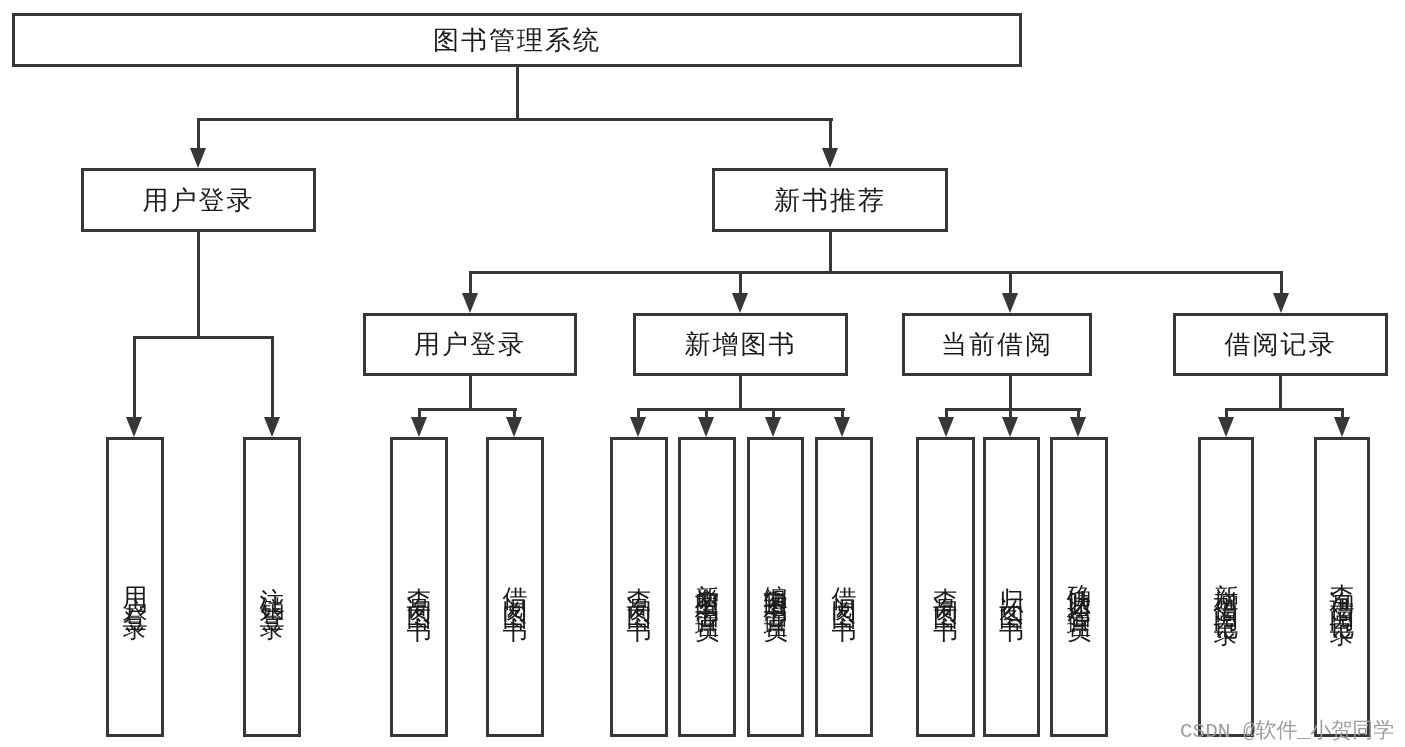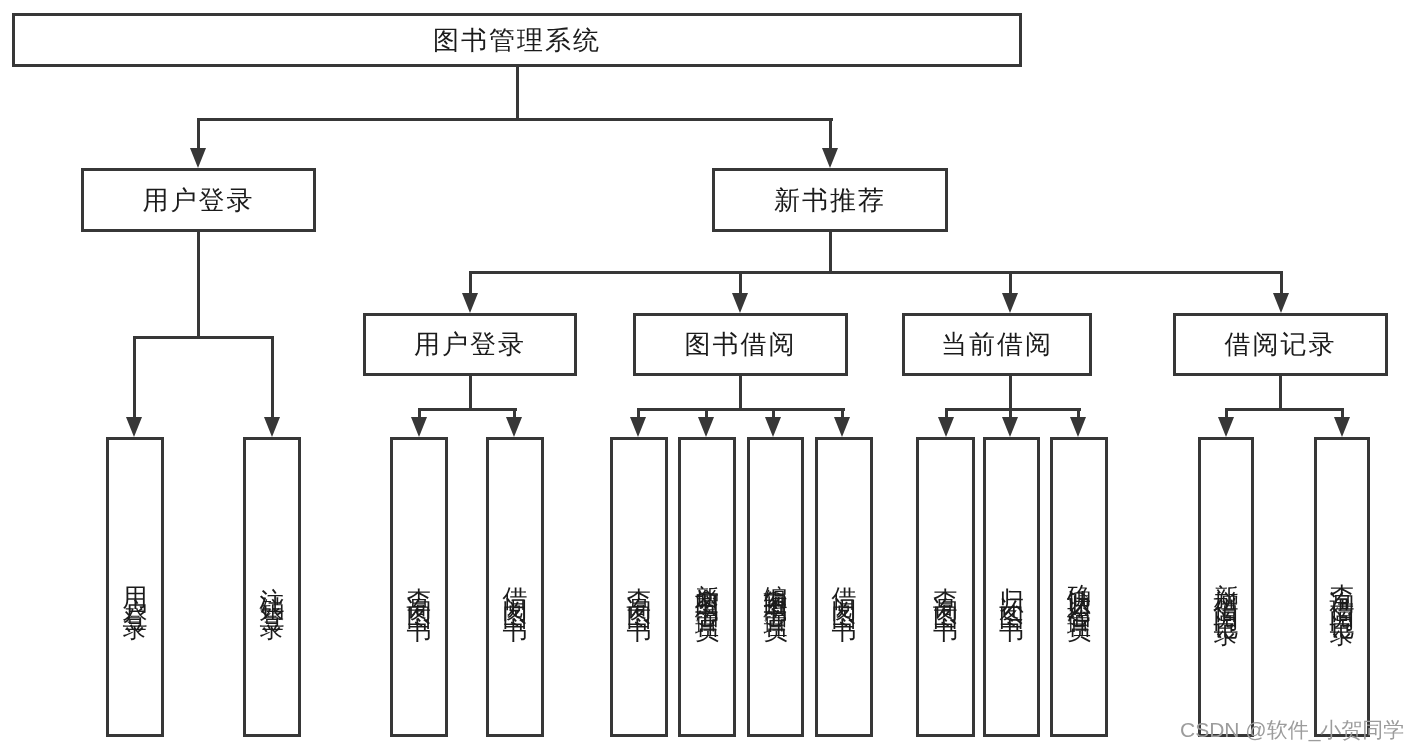--- a/index.html
+++ b/index.html
@@ -55,20 +55,21 @@
     border-top: 20px solid #373737;
   }
   .watermark {
     position: absolute;
     left: 1180px;
     top: 716px;
     font-size: 21px;
     color: #9c9c9c;
     z-index: 5;
     white-space: nowrap;
+    font-family: Liberation Mono, monospace;
   }
 </style>
 </head>
 <body>
 
 <div class="canvas">
 
   <div class="node" style="left:12px; top:13px; width:1010px; height:54px;">
     <span>图书管理系统</span>
   </div>
@@ -102,21 +103,21 @@
   <div class="arrow" style="left:732px; top:293px;"></div>
   <div class="vline" style="left:1009px; top:271px; height:25px;"></div>
   <div class="arrow" style="left:1002px; top:293px;"></div>
   <div class="vline" style="left:1280px; top:271px; height:25px;"></div>
   <div class="arrow" style="left:1273px; top:293px;"></div>
 
   <div class="node" style="left:363px; top:313px; width:214px; height:63px;">
     <span>用户登录</span>
   </div>
   <div class="node" style="left:633px; top:313px; width:215px; height:63px;">
-    <span>图书借阅</span>
+    <span>新增图书</span>
   </div>
   <div class="node" style="left:902px; top:313px; width:190px; height:63px;">
     <span>当前借阅</span>
   </div>
   <div class="node" style="left:1173px; top:313px; width:215px; height:63px;">
     <span>借阅记录</span>
   </div>
 
   <div class="vline" style="left:469px; top:376px; height:35px;"></div>
   <div class="hline" style="left:418px; top:408px; width:99px;"></div>

